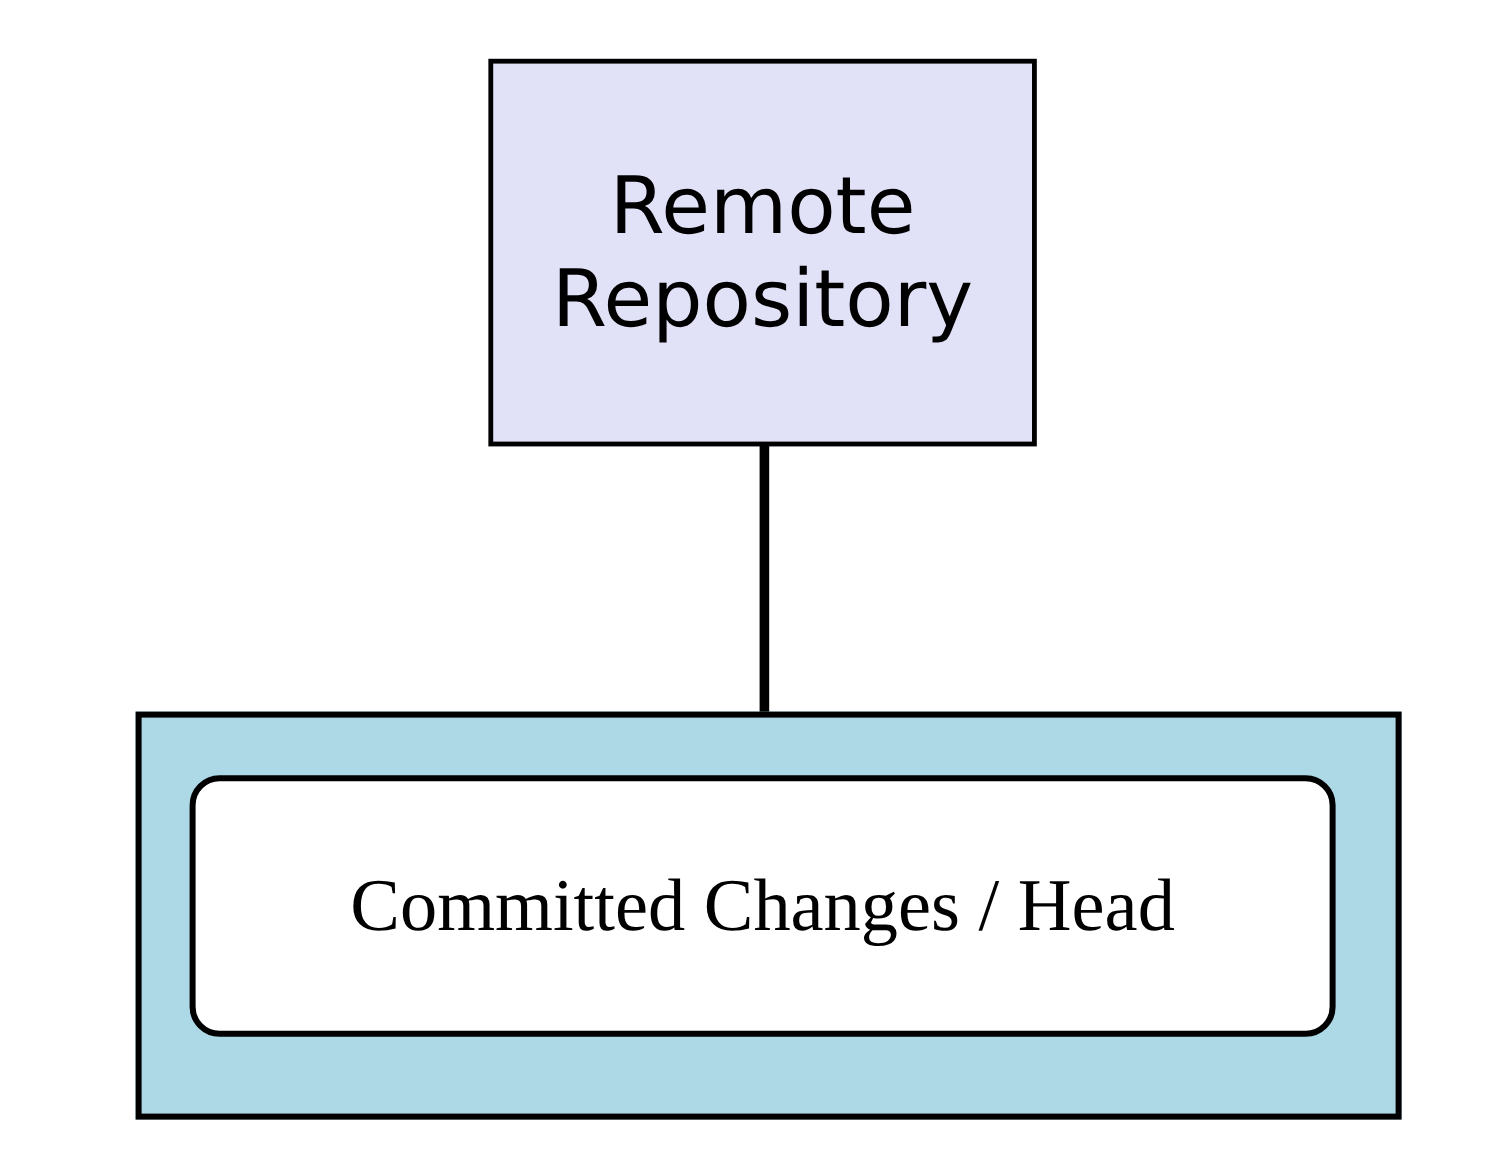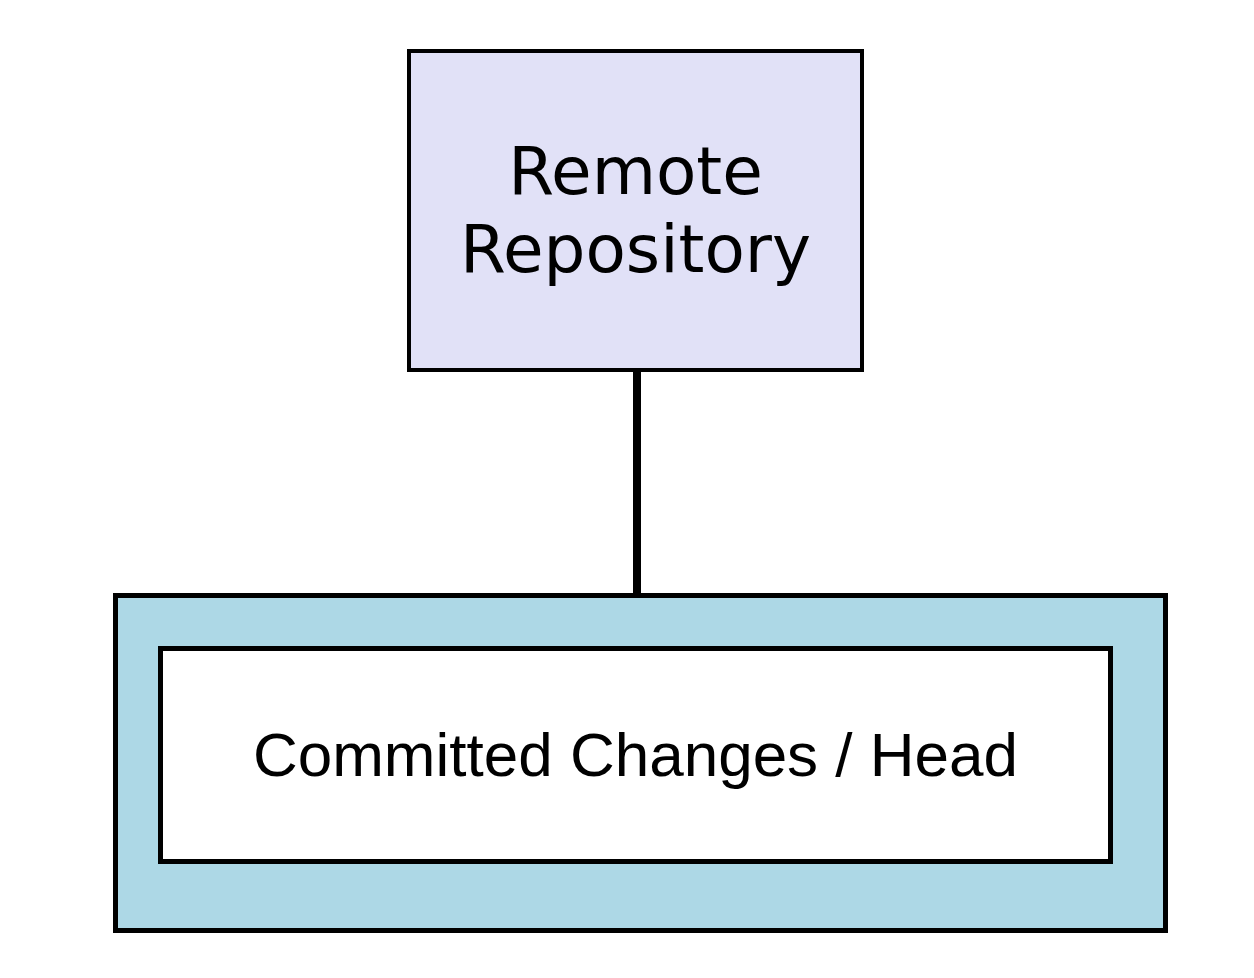--- a/index.html
+++ b/index.html
@@ -41,23 +41,24 @@
     width: 1055px;
     height: 340px;
     border-width: 5px;
   }
   .node-committed {
     left: 158px;
     top: 646px;
     width: 955px;
     height: 218px;
     border-width: 5px;
-    font-family: Liberation Sans, sans-serif;
+    font-family: Liberation Serif, serif;
     font-size: 62px;
     line-height: 1.1;
+    border-radius: 25px;
   }
   .edge-svg {
     position: absolute;
     left: 601px;
     top: 370px;
     width: 72px;
     height: 282px;
     overflow: visible;
   }
   .edge-label {

